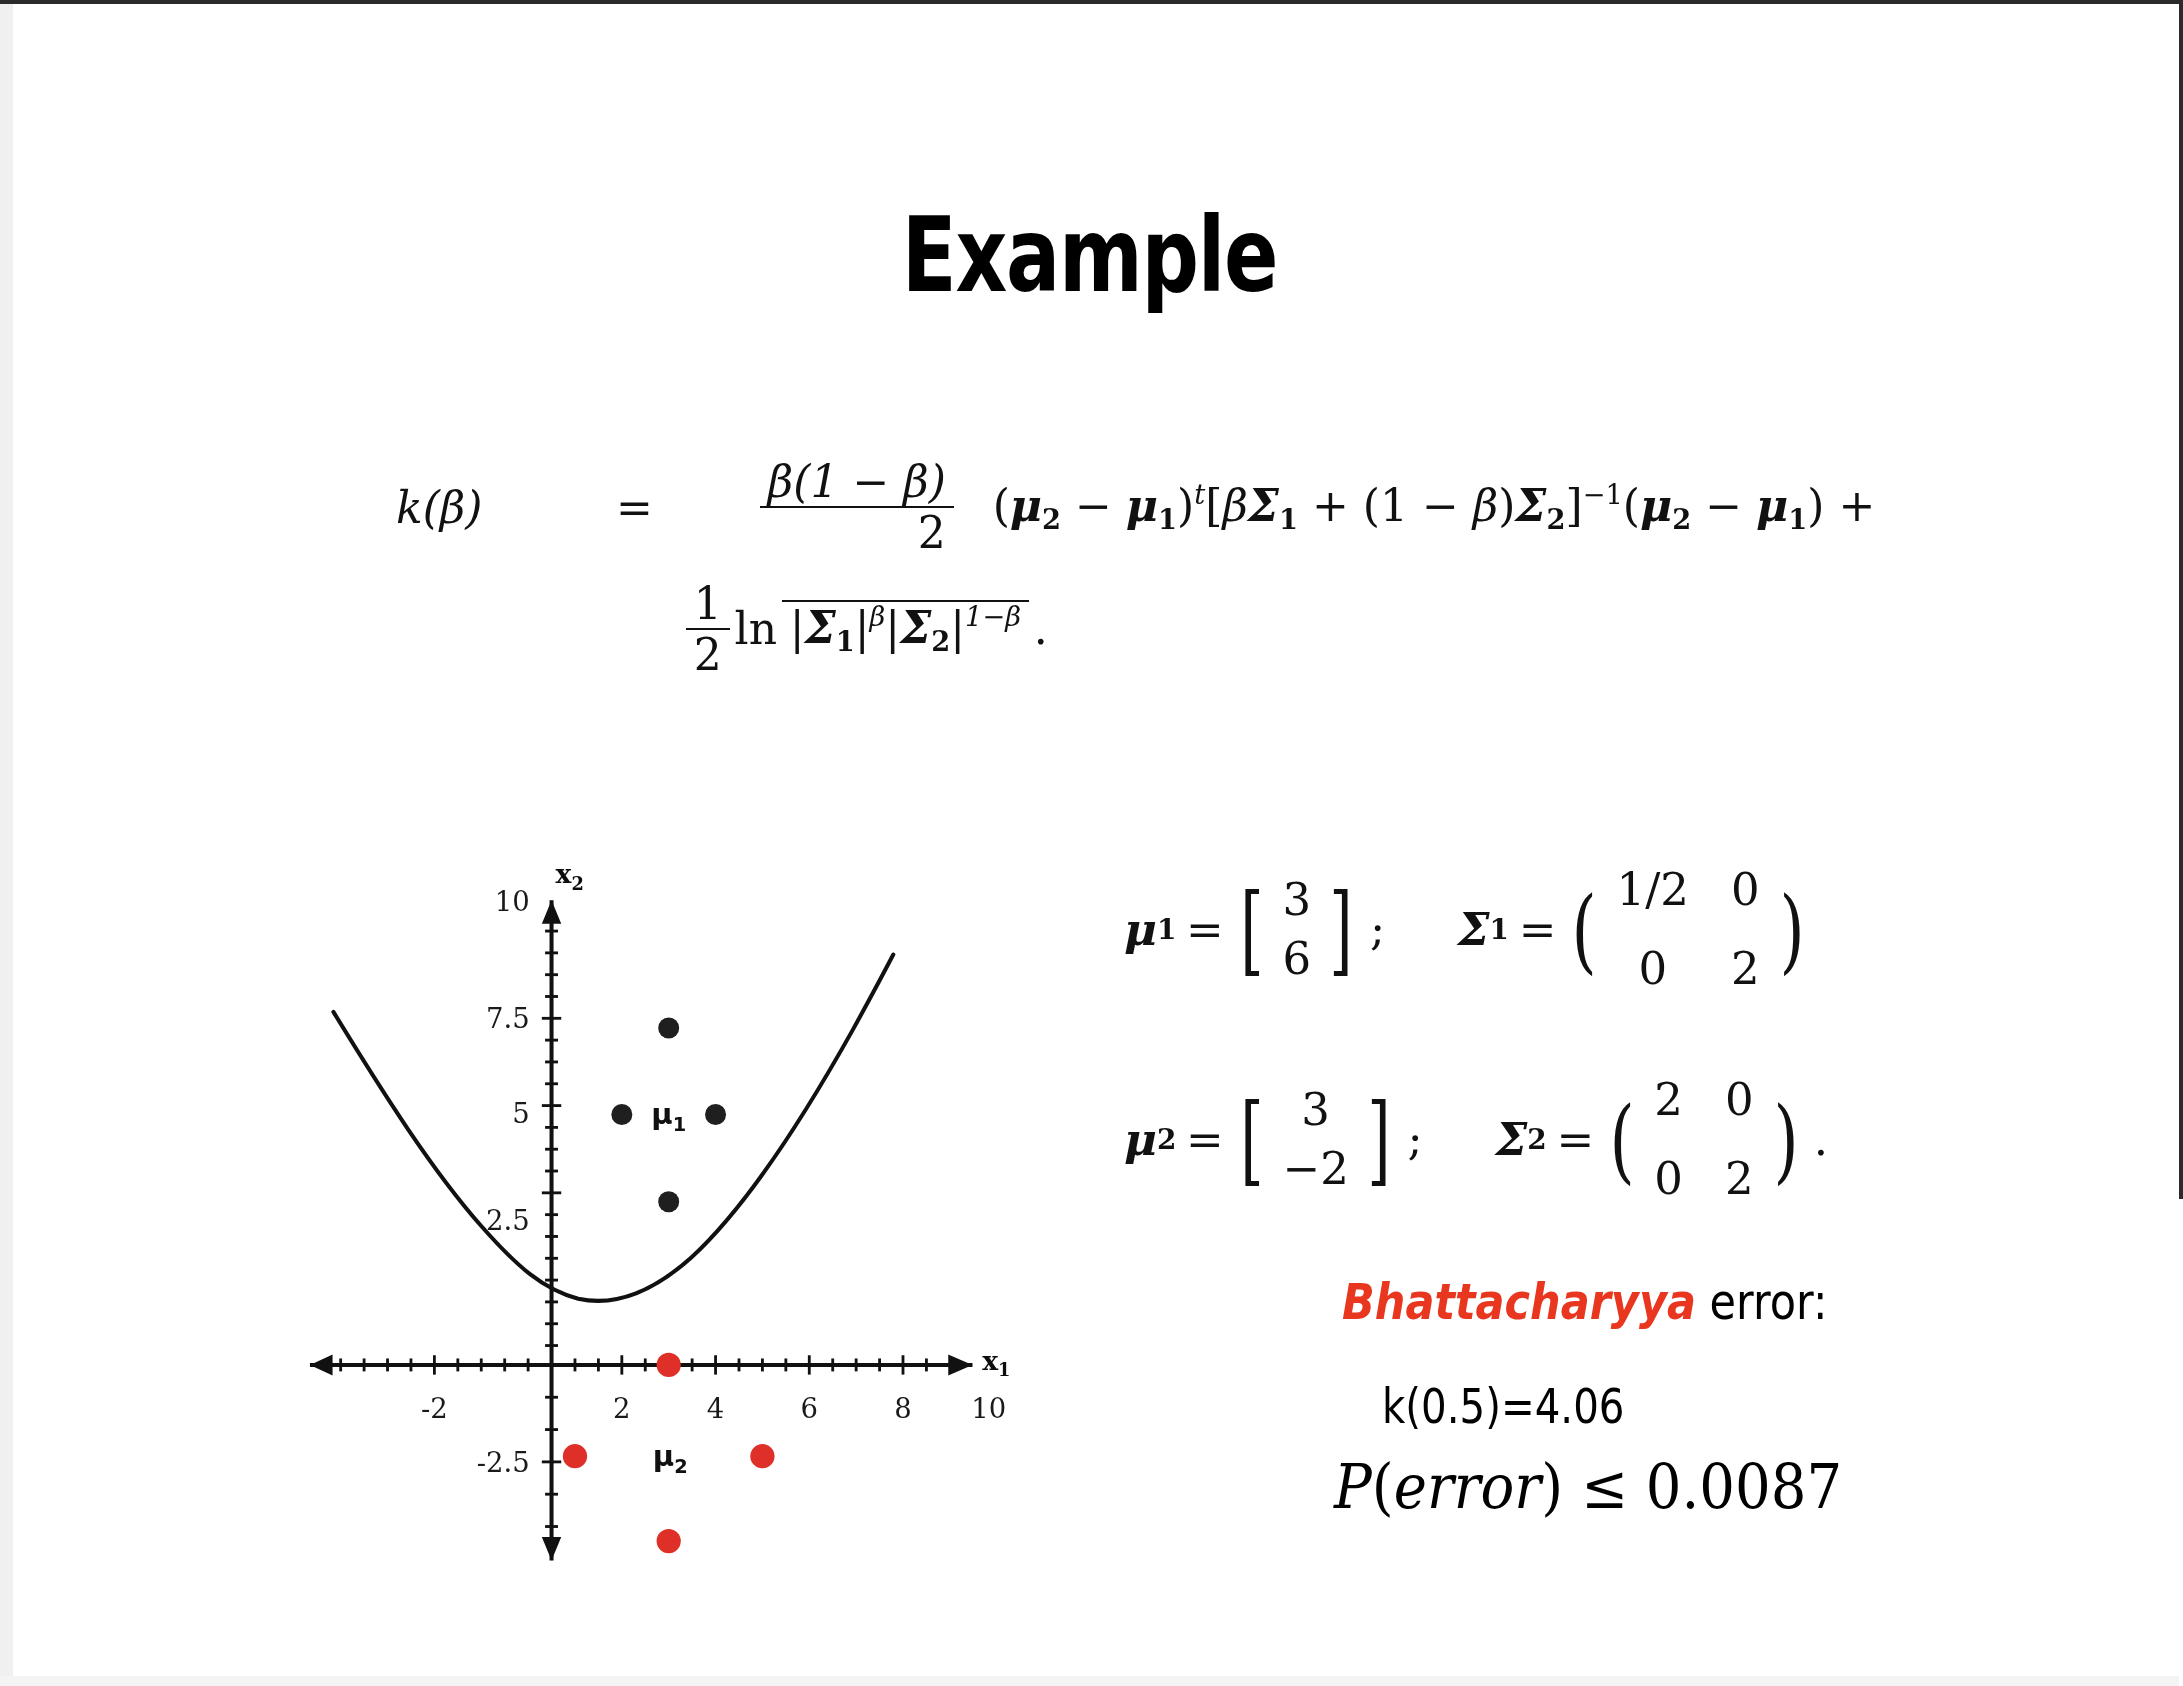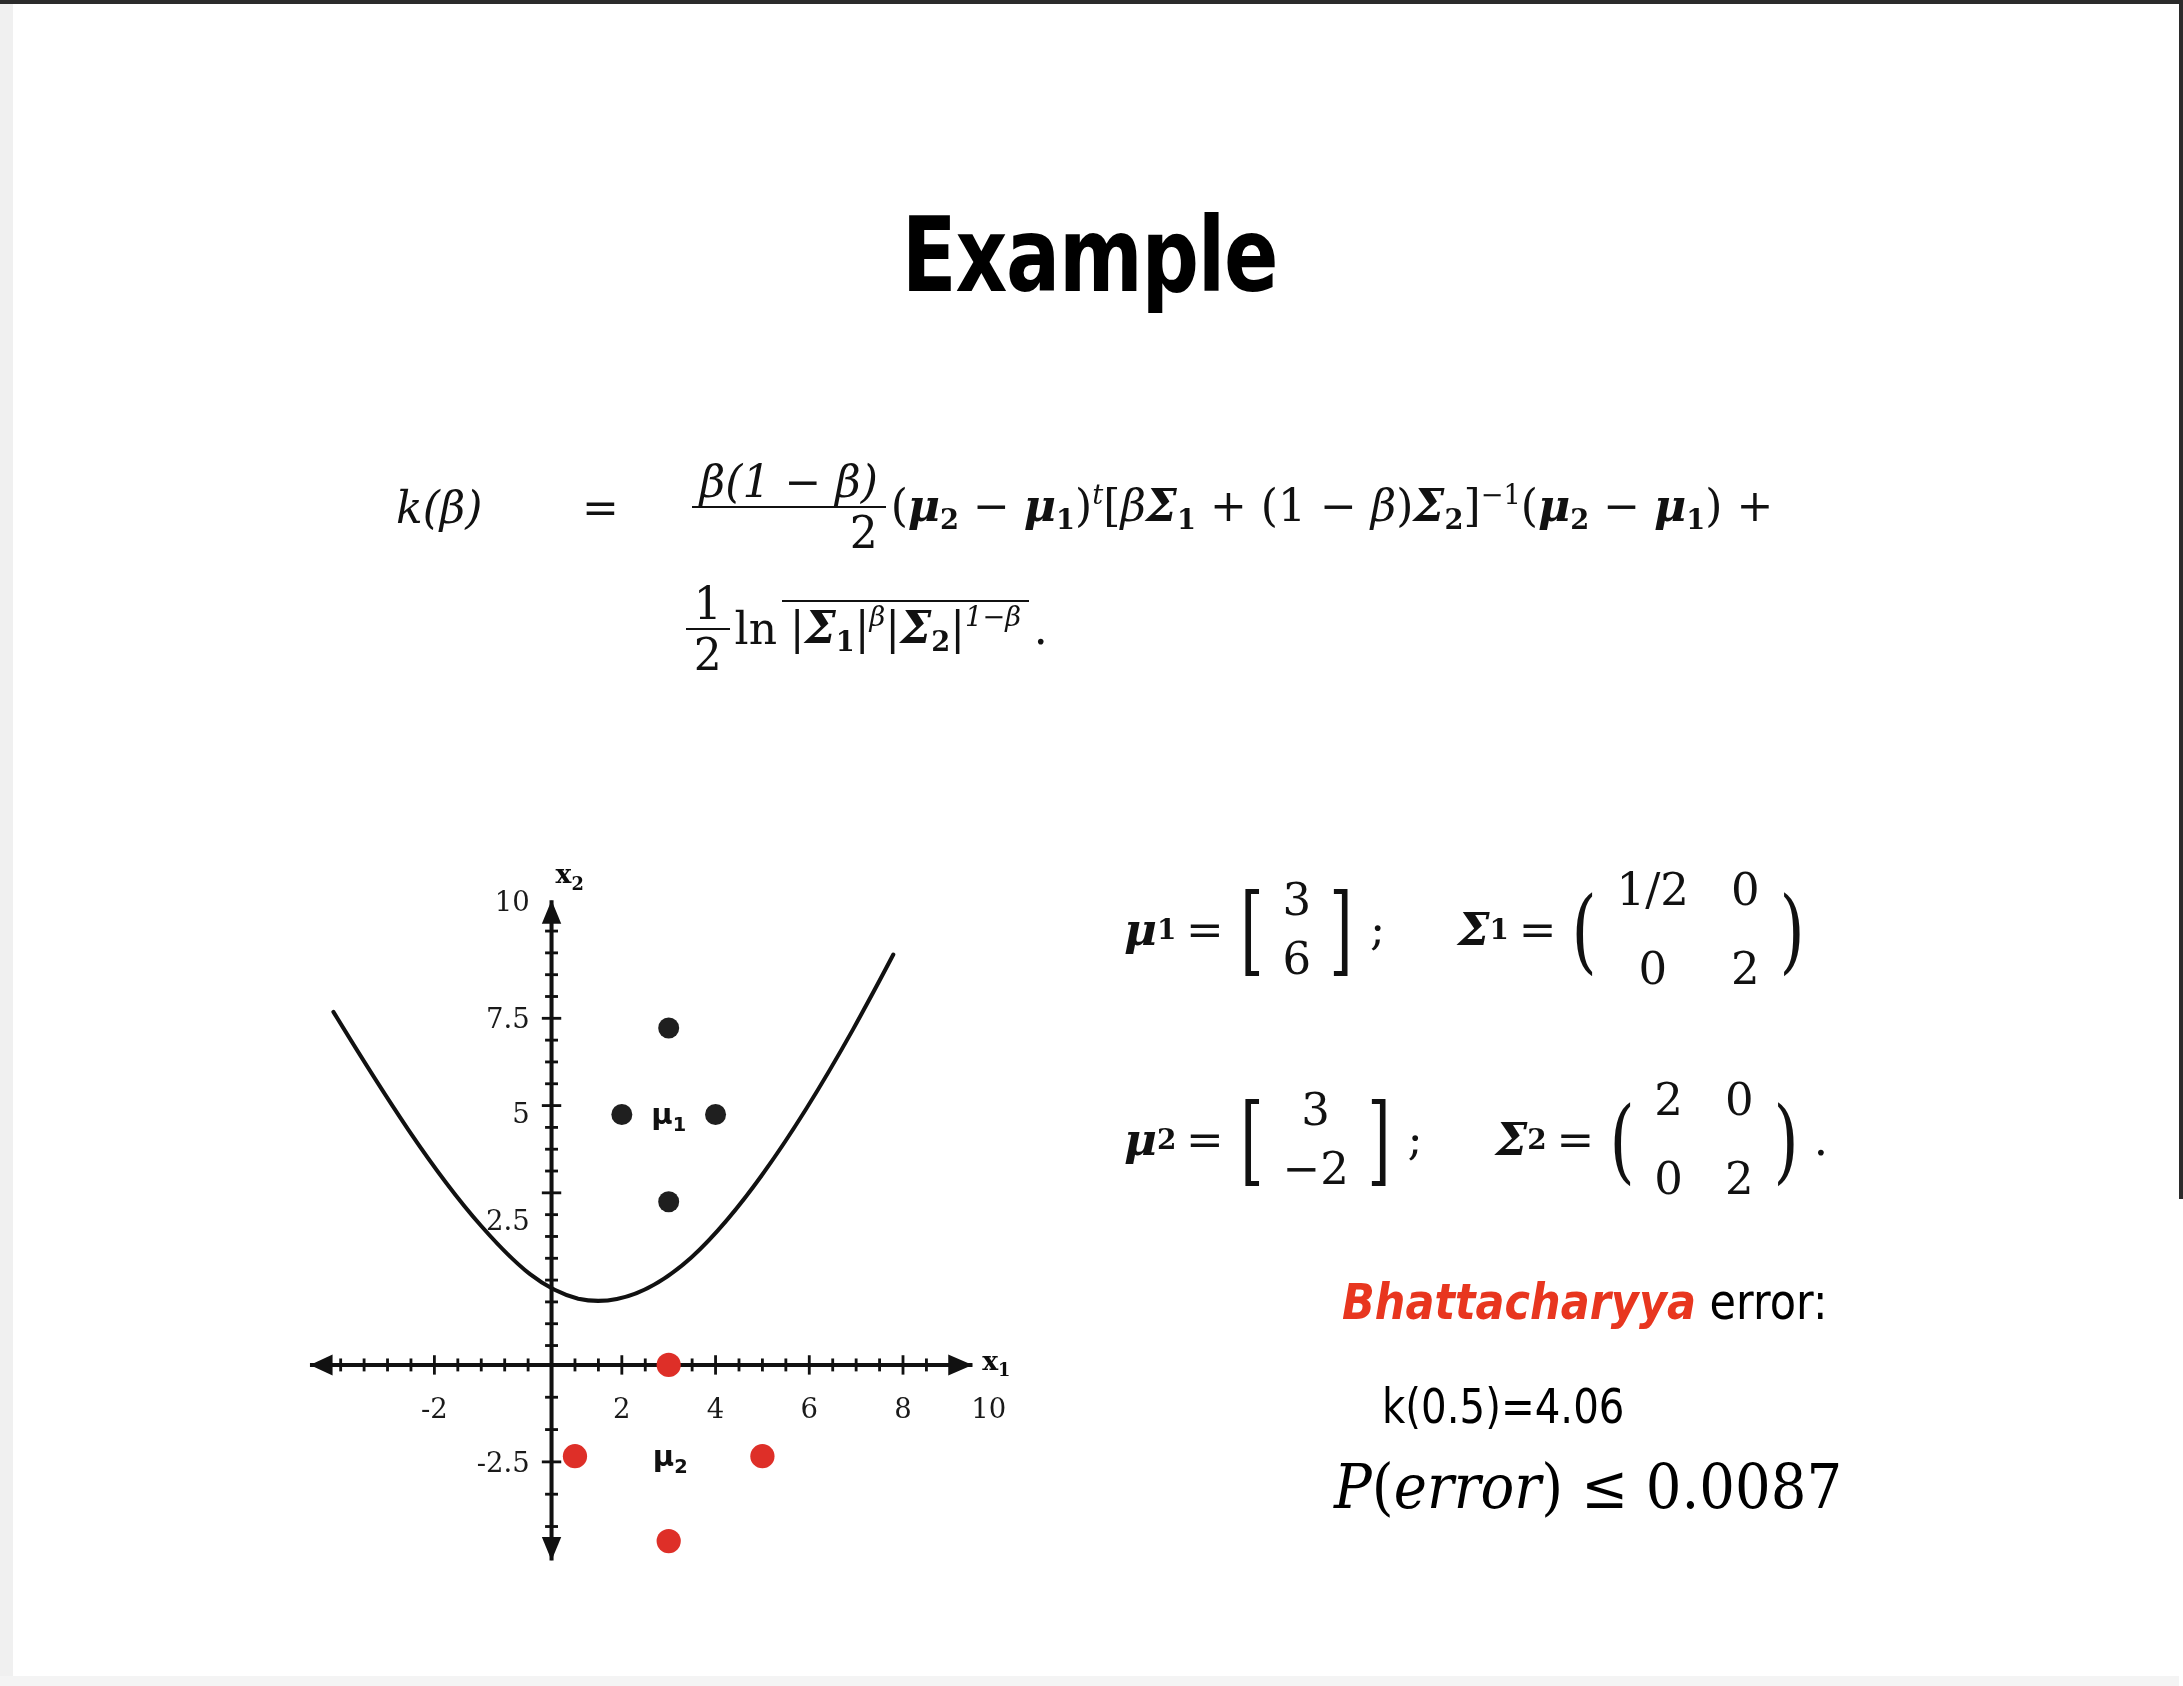--- a/index.html
+++ b/index.html
@@ -122,20 +122,21 @@
     position: absolute;
     left: 396px;
     top: 453px;
     width: 1584px;
     font-size: 44px;
   }
   #formula-top .row1 {
     display: flex;
     align-items: center;
     white-space: nowrap;
+    gap: 34px;
   }
   #formula-top .lhs { width: 186px; }
   #formula-top .eqs { width: 105px; }
   #formula-top .row2 {
     margin-top: 21px;
     padding-left: 285px;
     white-space: nowrap;
     display: flex;
     align-items: center;
   }

